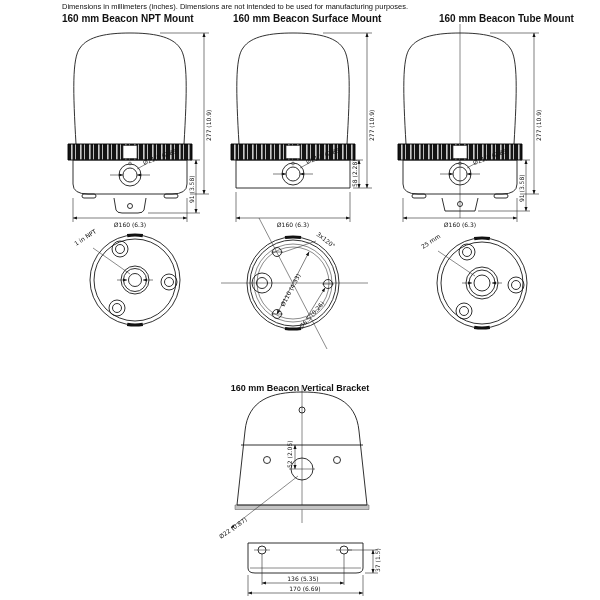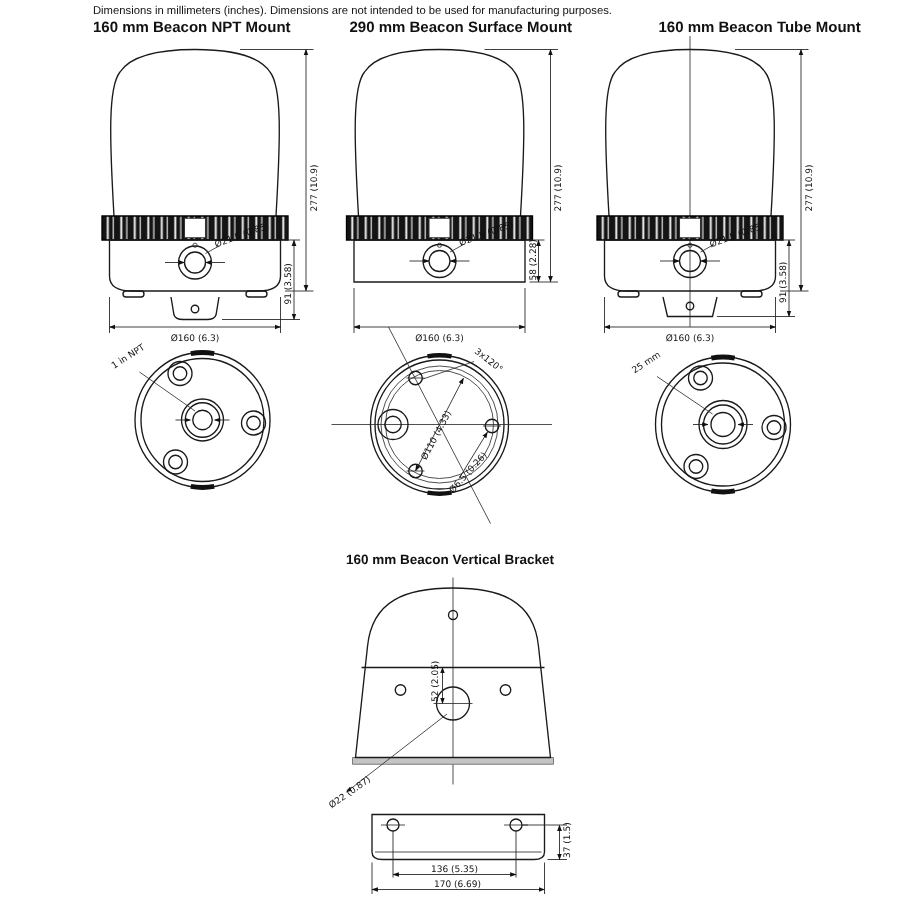--- a/index.html
+++ b/index.html
@@ -3,38 +3,38 @@
 <meta charset="utf-8">
 <style>
   html,body{margin:0;padding:0;background:#fff;}
   .page{position:relative;width:600px;height:600px;background:#ffffff;overflow:hidden;
         font-family:"Liberation Sans", sans-serif;color:#111;text-decoration:underline;}
   .disclaimer{position:absolute;left:62px;top:2px;font-size:7.5px;color:#111;}
   .colhead{position:absolute;font-size:10px;font-weight:bold;white-space:nowrap;}
   .head-npt{left:62px;top:13px;}
   .head-surface{left:233px;top:13px;}
   .head-tube{left:407px;top:13px;margin-left:32px;}
-  .head-bracket{left:50%;top:368px;transform:translateX(-50%);font-size:9px;font-weight:bold;position:absolute;}
+  .head-bracket{left:50%;top:383px;transform:translateX(-50%);font-size:9px;font-weight:bold;position:absolute;}
   svg{position:absolute;overflow:visible;}
   svg *{vector-effect:non-scaling-stroke;}
   .ln{stroke:#1a1a1a;stroke-width:.9;fill:none;}
   .thin{stroke:#2a2a2a;stroke-width:.55;fill:none;}
   .dim{stroke:#2a2a2a;stroke-width:.6;fill:none;}
   text{font-family:"DejaVu Sans", sans-serif;font-size:6px;fill:#111;stroke:none;}
   .band{stroke:#000;stroke-width:.9;}
 </style>
 </head>
 <body>
 
 <div class="page">
 
   <div class="disclaimer">Dimensions in millimeters (inches). Dimensions are not intended to be used for manufacturing purposes.</div>
 
   <div class="colhead head-npt">160 mm Beacon NPT Mount</div>
-  <div class="colhead head-surface">290 mm Beacon Surface Mount</div>
+  <div class="colhead head-surface">160 mm Beacon Surface Mount</div>
   <div class="colhead head-tube">160 mm Beacon Tube Mount</div>
 
   <svg style="left:60px;top:22px;" width="155" height="207" viewBox="0 0 155 207">
     <defs>
       <marker id="ar1" viewBox="0 0 8 8" refX="7.5" refY="4" markerWidth="7" markerHeight="7" orient="auto-start-reverse">
         <path d="M0,1 L8,4 L0,7 z" fill="#111"></path>
       </marker>
       <pattern id="ribs1" width="9" height="16" patternUnits="userSpaceOnUse">
         <rect width="9" height="16" fill="#141414"></rect>
         <rect x="2.2" width="1.3" height="16" fill="#f5f5f5"></rect>

